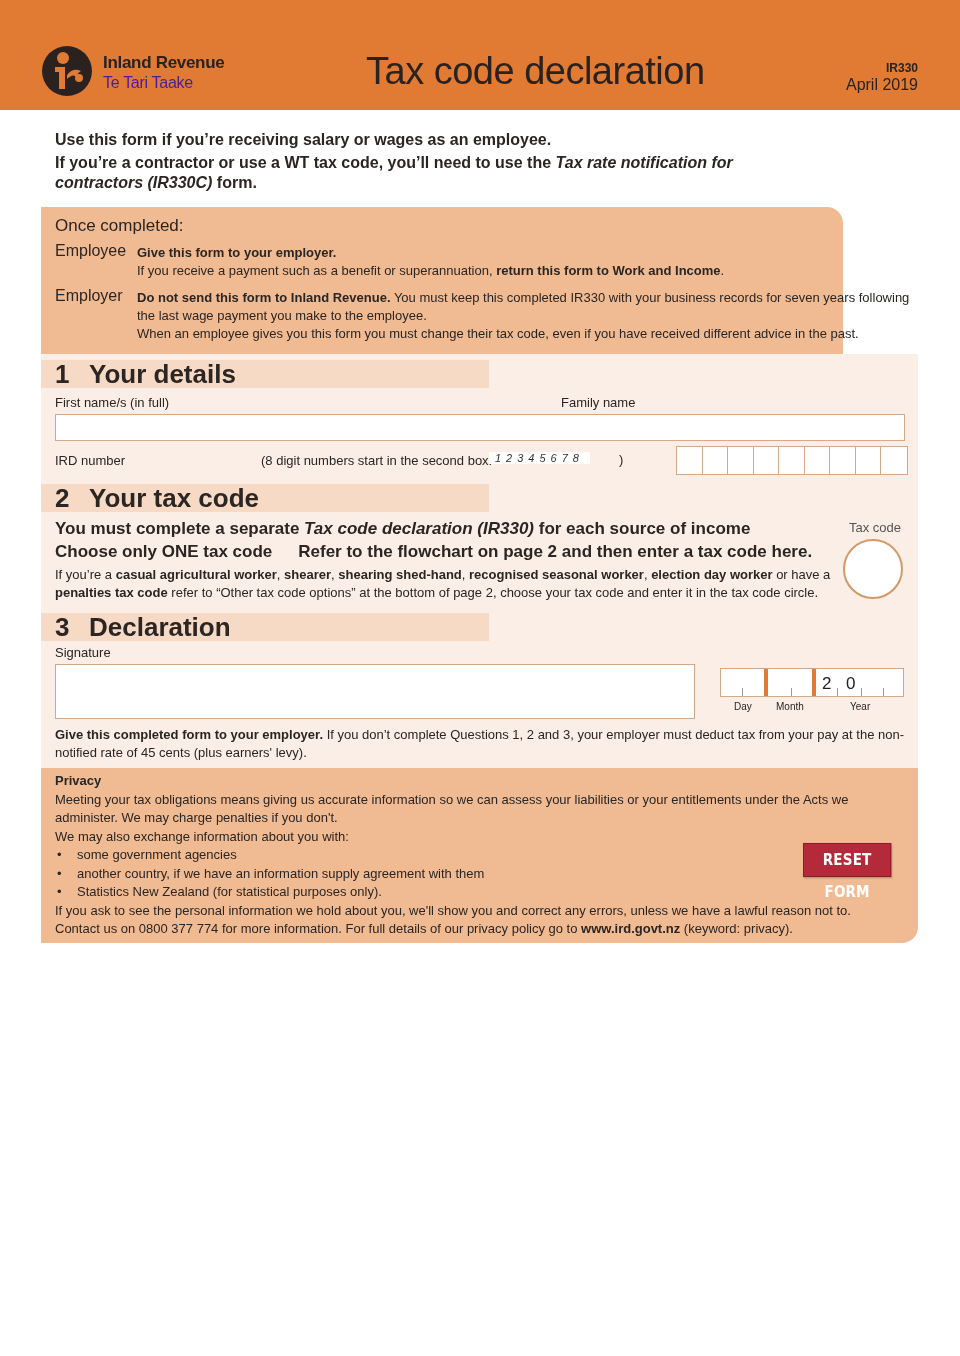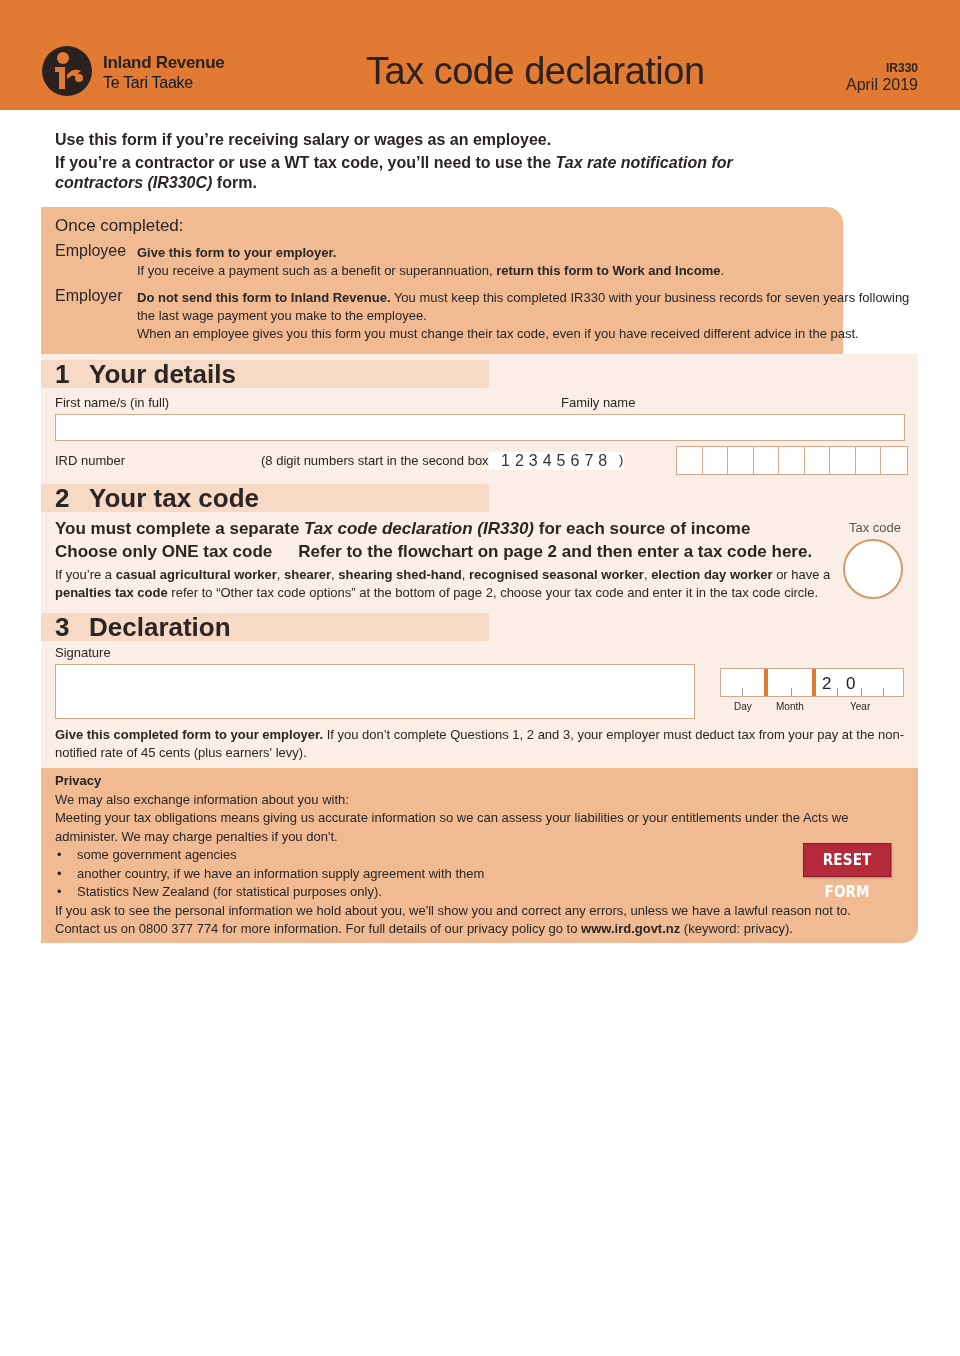--- a/index.html
+++ b/index.html
@@ -2,21 +2,21 @@
 <html><head>
 <meta charset="utf-8">
 <style>
   * { box-sizing: border-box; margin: 0; padding: 0; }
   html, body { width: 960px; height: 1356px; background: #ffffff; }
   body { font-family: "Liberation Sans", "DejaVu Sans", sans-serif; color: #2b2523; position: relative; overflow: hidden; }
 
   .header { position: absolute; left: 0; top: 0; width: 960px; height: 110px; background: #e17b33; }
   .logo { position: absolute; left: 41px; top: 45px; width: 52px; height: 52px; }
   .org-name { position: absolute; left: 103px; top: 53px; font-size: 17px; font-weight: bold; color: #2b2220; letter-spacing: -0.3px; }
-  .org-sub { position: absolute; left: 103px; top: 74px; font-size: 16px; color: #0f172a; letter-spacing: -0.3px; }
+  .org-sub { position: absolute; left: 103px; top: 74px; font-size: 16px; color: #4c1d95; letter-spacing: -0.3px; }
   .doc-title { position: absolute; left: 366px; top: 50px; font-size: 38px; color: #2b2220; letter-spacing: -0.5px; font-weight: normal; }
   .form-code { position: absolute; right: 42px; top: 61px; font-size: 12px; font-weight: bold; text-align: right; color: #2b2220; }
   .form-date { position: absolute; right: 42px; top: 76px; font-size: 16px; text-align: right; color: #2b2220; }
 
   .intro { position: absolute; left: 55px; top: 130px; font-size: 16px; font-weight: bold; line-height: 20px; width: 720px; }
   .intro p { margin-bottom: 3px; }
 
   .box-completed { position: absolute; left: 41px; top: 207px; width: 802px; height: 147px; background: #f0bb93; border-top-right-radius: 16px; }
   .oc-title { position: absolute; left: 14px; top: 9px; font-size: 17px; font-weight: normal; }
   .oc-row { position: absolute; left: 14px; font-size: 13px; line-height: 18px; }
@@ -25,21 +25,21 @@
   .oc-text b { font-weight: bold; }
 
   .panel { position: absolute; left: 41px; top: 354px; width: 877px; height: 414px; background: #fbeee6; }
   .sec-head { position: absolute; left: 0; width: 448px; height: 28px; background: #f6dac5; font-size: 26px; font-weight: bold; padding-left: 14px; line-height: 28px; }
   .sec-num { display: inline-block; width: 34px; }
   .label { position: absolute; font-size: 13px; color: #2b2523; }
   .textbox { position: absolute; background: #ffffff; border: 1px solid #d4a888; }
   .ird-boxes { position: absolute; left: 635px; top: 92px; display: flex; border: 1px solid #d4a888; background: #fff; }
   .ird-box { width: 25.5px; height: 27px; border-right: 1px solid #d4a888; }
   .ird-box:last-child { border-right: none; }
-  .ird-example { position: absolute; left: 448px; top: 98px; background: #ffffff; padding: 0 12px; font-size: 16px; letter-spacing: 5px; color: #333; }
+  .ird-example { position: absolute; left: 448px; top: 98px; background: #ffffff; padding: 0 6px; font-style: italic; font-size: 11px; letter-spacing: 5px; color: #333; }
   .ird-close { position: absolute; left: 578px; top: 98px; font-size: 13px; }
 
   .tc-bold { position: absolute; left: 14px; font-size: 17px; font-weight: bold; }
   .tc-bold i { font-weight: bold; }
   .tc-small { position: absolute; left: 14px; width: 790px; font-size: 13px; line-height: 18px; }
   .tc-circle { position: absolute; left: 802px; top: 185px; width: 60px; height: 60px; border-radius: 50%; background: #fff; border: 2px solid #d19a6a; }
 
   .date-box { position: absolute; left: 679px; top: 314px; width: 184px; height: 29px; background: #ffffff; border: 1px solid #d4a888; }
   .date-tick { position: absolute; bottom: 0; width: 1px; height: 8px; background: #999; }
   .date-bar { position: absolute; top: 0; width: 4px; height: 100%; background: #e17b33; }
@@ -158,22 +158,22 @@
   <div class="date-lab" style="left:809px;">Year</div>
 
   <div class="give">
     <b>Give this completed form to your employer.</b><span> If you don’t complete Questions 1, 2 and 3, your employer must deduct tax from your pay at the non-notified rate of 45 cents (plus earners' levy).</span>
   </div>
 </div>
 
 <div class="privacy">
   <div class="p-in">
     <div style="font-weight:bold;">Privacy</div>
+    <div>Meeting your tax obligations means giving us accurate information so we can assess your liabilities or your entitlements under the Acts we administer. We may charge penalties if you don't.</div>
     <div>We may also exchange information about you with:</div>
-    <div>Meeting your tax obligations means giving us accurate information so we can assess your liabilities or your entitlements under the Acts we administer. We may charge penalties if you don't.</div>
     <ul>
       <li>some government agencies</li>
       <li>another country, if we have an information supply agreement with them</li>
       <li>Statistics New Zealand (for statistical purposes only).</li>
     </ul>
     <div>If you ask to see the personal information we hold about you, we'll show you and correct any errors, unless we have a lawful reason not to.</div>
     <div>
       <span>Contact us on 0800 377 774 for more information. For full details of our privacy policy go to </span><b>www.ird.govt.nz</b><span> (keyword: privacy).</span>
     </div>
   </div>

